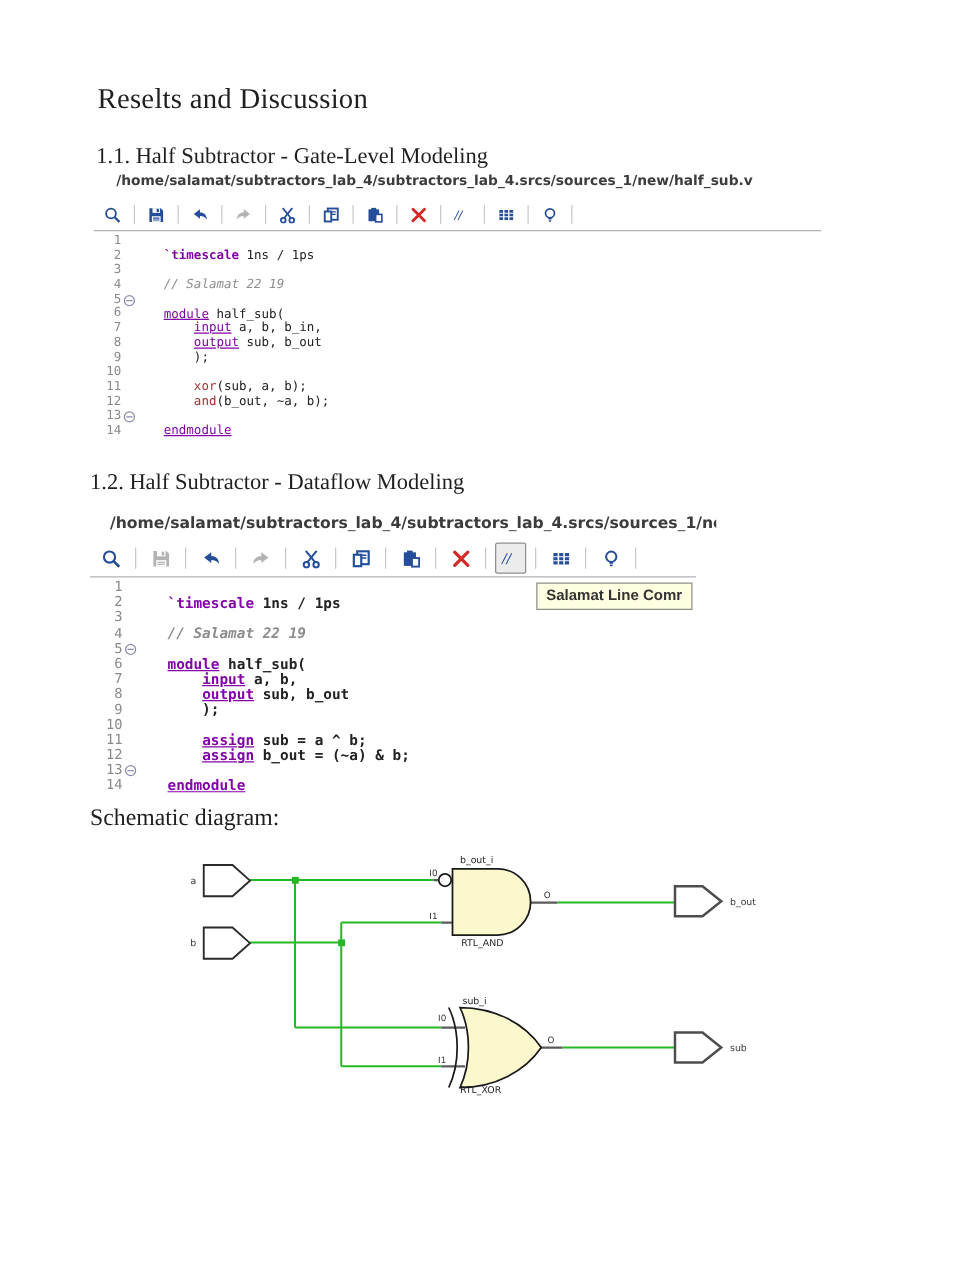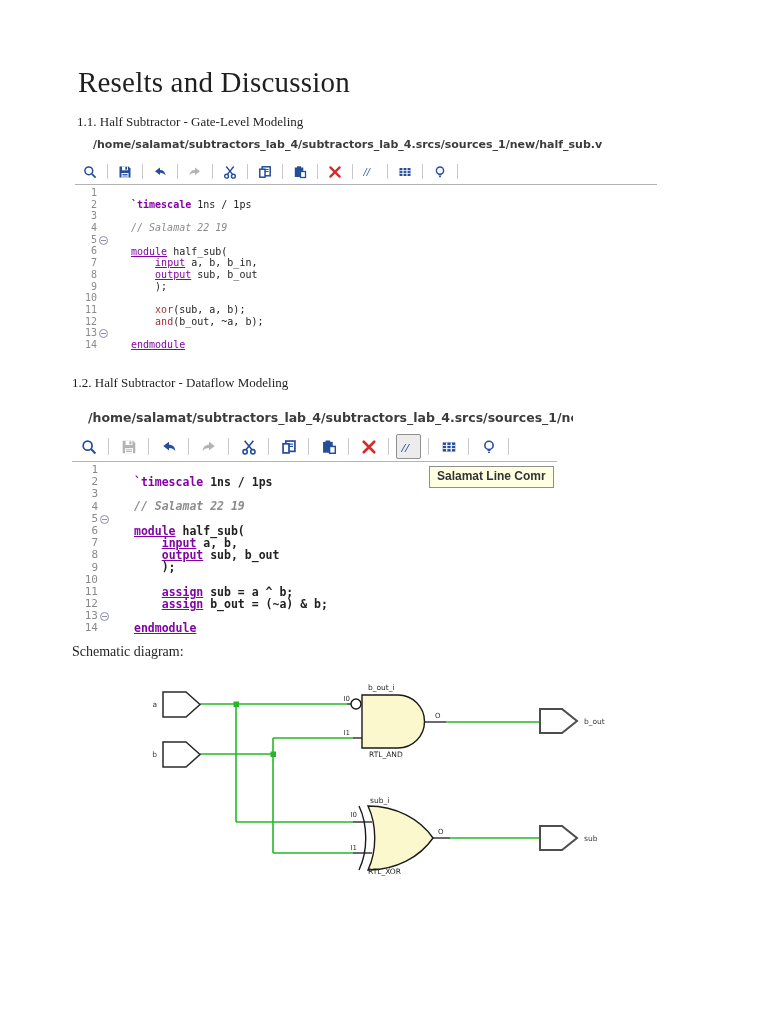--- a/index.html
+++ b/index.html
@@ -1,23 +1,23 @@
 <!DOCTYPE html>
 <html style="--kw: #8204a7; --cm: #8c8c8c; --prim: #a03333; --hl: #faf4c3; --wire: #25b825; --gate: #fbf8cd;"><head>
 <meta charset="utf-8">
 <style>
   html,body{margin:0;padding:0;background:#ffffff;}
   #page{position:relative;width:768px;height:1024px;background:#ffffff;overflow:hidden;
         font-family:"Liberation Serif",serif;color:#1f1f1f;}
 
-  .doc-title{position:absolute;left:78px;top:66px;font-size:29px;letter-spacing:.2px;}
-  .sec-head{position:absolute;font-size:13px;}
+  .doc-title{position:absolute;left:78px;top:66px;font-size:23px;letter-spacing:.2px;}
+  .sec-head{position:absolute;font-size:18px;}
   .file-path{position:absolute;font-family:"DejaVu Sans",sans-serif;font-weight:600;color:#3c3c3c;
              white-space:nowrap;overflow:hidden;margin-left:16px;}
-  .caption{position:absolute;left:72px;top:644px;font-size:14px;}
+  .caption{position:absolute;left:72px;top:644px;font-size:19px;}
 
   
   .editor{position:absolute;background:#fff;}
   .toolbar{display:flex;align-items:center;border-bottom:1px solid #b3b3b3;padding-left:4px;box-sizing:border-box;}
   .ed1 .toolbar{height:26px;}
   .ed2 .toolbar{height:30px;}
   .tbi{display:flex;align-items:center;justify-content:center;width:20px;height:20px;border:1px solid transparent;}
   .tbi svg{width:14px;height:14px;display:block;}
   .ed2 .tbi{width:23px;height:23px;}
   .ed2 .tbi svg{width:16px;height:16px;}

